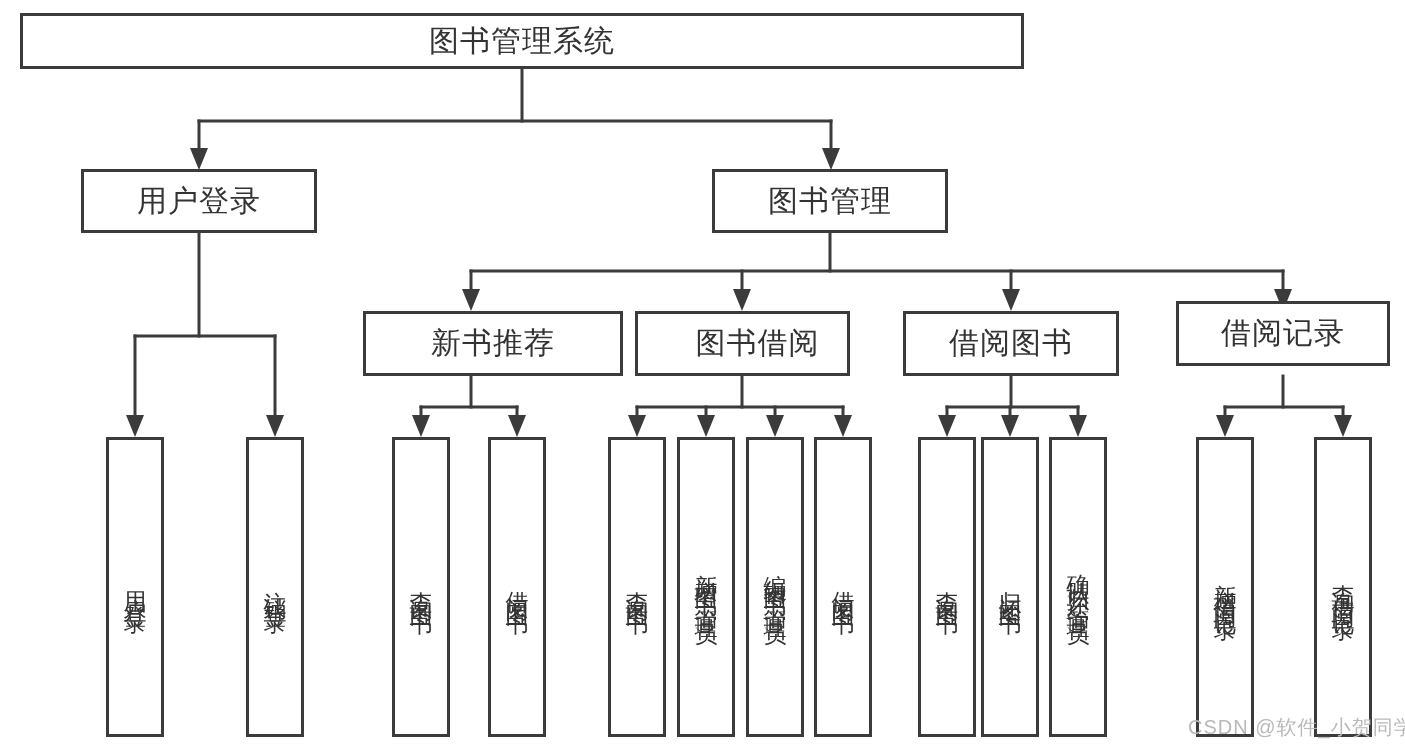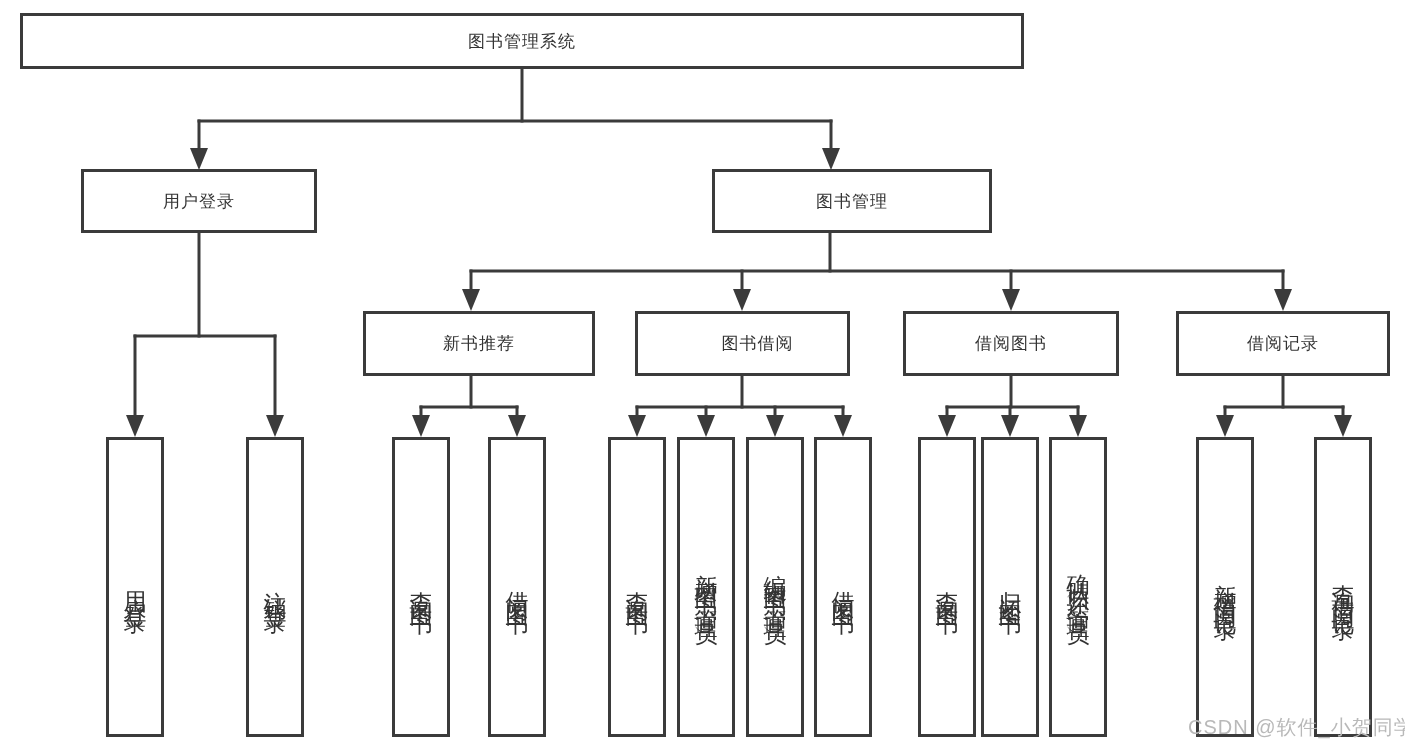--- a/index.html
+++ b/index.html
@@ -16,21 +16,21 @@
     position: absolute;
     box-sizing: border-box;
     background: #ffffff;
     border: 3px solid #3b3b3b;
     color: #333333;
     display: flex;
     align-items: center;
     justify-content: center;
     text-align: center;
   }
-  .hbox { font-size: 17px; letter-spacing: 1px; }
+  .hbox { font-size: 30px; letter-spacing: 1px; }
   .vbox {
     font-size: 23px;
     writing-mode: vertical-rl;
     text-orientation: mixed;
     letter-spacing: 7px;
     line-height: 1;
   }
   .watermark {
     position: absolute;
     left: 1188px;
@@ -120,26 +120,26 @@
         <polygon points="1225,437 1216,415 1234,415" stroke="none"></polygon>
         <line x1="1343" y1="407" x2="1343" y2="421"></line>
         <polygon points="1343,437 1334,415 1352,415" stroke="none"></polygon>
       </g>
     </g>
   </svg>
 
   <div class="box hbox" style="left:20px; top:13px; width:1004px; height:56px;">图书管理系统</div>
 
   <div class="box hbox" style="left:81px; top:169px; width:236px; height:64px;">用户登录</div>
-  <div class="box hbox" style="left:712px; top:169px; width:280px; height:64px;">图书管理</div>
+  <div class="box hbox" style="left:712px; top:169px; width:236px; height:64px;">图书管理</div>
 
-  <div class="box hbox" style="left:363px; top:311px; width:232px; height:65px;">新书推荐</div>
+  <div class="box hbox" style="left:363px; top:311px; width:260px; height:65px;">新书推荐</div>
   <div class="box hbox" style="left:635px; top:311px; width:215px; height:65px;padding-left:30px;">图书借阅</div>
   <div class="box hbox" style="left:903px; top:311px; width:216px; height:65px;">借阅图书</div>
-  <div class="box hbox" style="left:1176px; top:311px; width:214px; height:65px;">借阅记录</div>
+  <div class="box hbox" style="left:1176px; top:301px; width:214px; height:65px;">借阅记录</div>
 
   <div class="box vbox" style="left:106px; top:437px; width:58px; height:300px;">用户登录</div>
   <div class="box vbox" style="left:246px; top:437px; width:58px; height:300px;">注销登录</div>
 
   <div class="box vbox" style="left:392px; top:437px; width:58px; height:300px;">查询图书</div>
   <div class="box vbox" style="left:488px; top:437px; width:58px; height:300px;">借阅图书</div>
 
   <div class="box vbox" style="left:608px; top:437px; width:58px; height:300px;">查询图书</div>
   <div class="box vbox" style="left:677px; top:437px; width:58px; height:300px;">新增图书（管理员）</div>
   <div class="box vbox" style="left:746px; top:437px; width:58px; height:300px;">编辑图书（管理员）</div>

